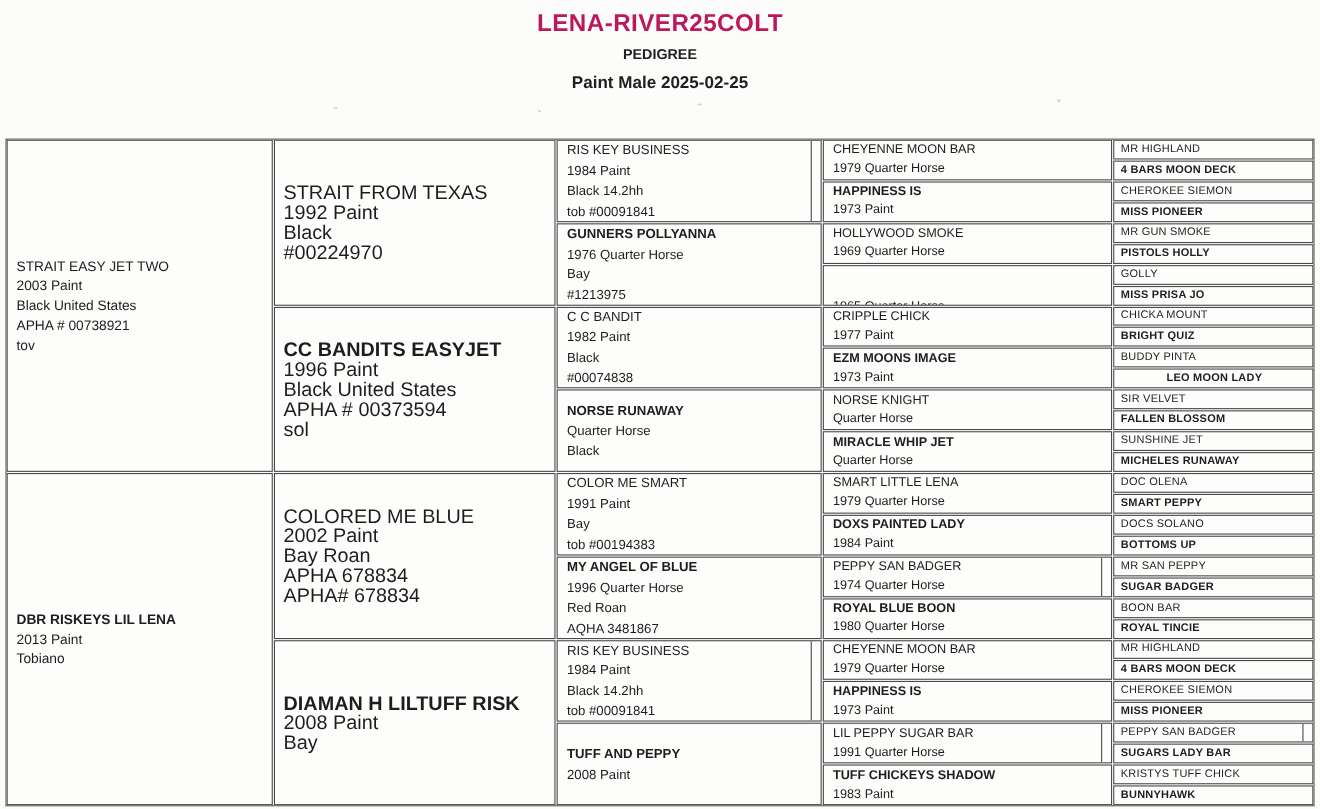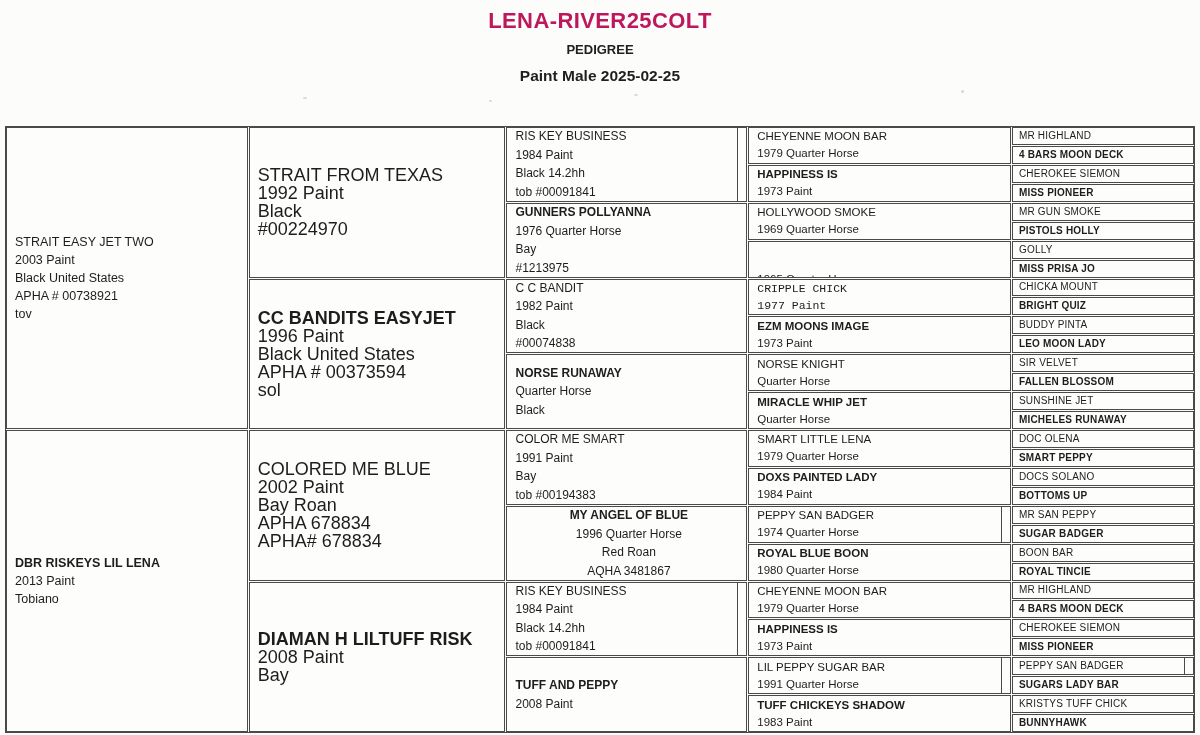--- a/index.html
+++ b/index.html
@@ -122,21 +122,21 @@
       <div class="horse-name">NORSE RUNAWAY</div>
       <div class="horse-detail">Quarter Horse</div>
       <div class="horse-detail">Black</div>
     </div>
     <div class="cell col-2" style="grid-area: 17 / 3 / span 4;">
       <div class="horse-name">COLOR ME SMART</div>
       <div class="horse-detail">1991 Paint</div>
       <div class="horse-detail">Bay</div>
       <div class="horse-detail">tob #00194383</div>
     </div>
-    <div class="cell col-2 dam" style="grid-area: 21 / 3 / span 4; align-items: center;">
+    <div class="cell col-2 dam" style="grid-area: 21 / 3 / span 4;">
       <div class="horse-name">MY ANGEL OF BLUE</div>
       <div class="horse-detail">1996 Quarter Horse</div>
       <div class="horse-detail">Red Roan</div>
       <div class="horse-detail">AQHA 3481867</div>
     </div>
     <div class="cell col-2" style="grid-area: 25 / 3 / span 4;">
       <div class="horse-name">RIS KEY BUSINESS</div>
       <div class="horse-detail">1984 Paint</div>
       <div class="horse-detail">Black 14.2hh</div>
       <div class="horse-detail">tob #00091841</div>
@@ -155,21 +155,21 @@
       <div class="horse-detail">1973 Paint</div>
     </div>
     <div class="cell col-3" style="grid-area: 5 / 4 / span 2;">
       <div class="horse-name">HOLLYWOOD SMOKE</div>
       <div class="horse-detail">1969 Quarter Horse</div>
     </div>
     <div class="cell col-3 dam" style="grid-area: 7 / 4 / span 2; gap: 24px;">
       <div class="horse-name">GOLLY POLLY</div>
       <div class="horse-detail">1965 Quarter Horse</div>
     </div>
-    <div class="cell col-3" style="grid-area: 9 / 4 / span 2; font-family: Liberation Mono, monospace;">
+    <div class="cell col-3" style="grid-area: 9 / 4 / span 2;">
       <div class="horse-name">CRIPPLE CHICK</div>
       <div class="horse-detail">1977 Paint</div>
     </div>
     <div class="cell col-3 dam" style="grid-area: 11 / 4 / span 2;">
       <div class="horse-name">EZM MOONS IMAGE</div>
       <div class="horse-detail">1973 Paint</div>
     </div>
     <div class="cell col-3" style="grid-area: 13 / 4 / span 2;">
       <div class="horse-name">NORSE KNIGHT</div>
       <div class="horse-detail">Quarter Horse</div>
@@ -238,21 +238,21 @@
     </div>
     <div class="cell col-4" style="grid-area: 9 / 5 / span 1;">
       <div class="horse-name">CHICKA MOUNT</div>
     </div>
     <div class="cell col-4 dam" style="grid-area: 10 / 5 / span 1;">
       <div class="horse-name">BRIGHT QUIZ</div>
     </div>
     <div class="cell col-4" style="grid-area: 11 / 5 / span 1;">
       <div class="horse-name">BUDDY PINTA</div>
     </div>
-    <div class="cell col-4 dam" style="grid-area: 12 / 5 / span 1;">
+    <div class="cell col-4 dam" style="grid-area: 12 / 5 / span 1; text-align: center;">
       <div class="horse-name">LEO MOON LADY</div>
     </div>
     <div class="cell col-4" style="grid-area: 13 / 5 / span 1; justify-content: flex-end;">
       <div class="horse-name">SIR VELVET</div>
     </div>
     <div class="cell col-4 dam" style="grid-area: 14 / 5 / span 1;">
       <div class="horse-name">FALLEN BLOSSOM</div>
     </div>
     <div class="cell col-4" style="grid-area: 15 / 5 / span 1;">
       <div class="horse-name">SUNSHINE JET</div>

